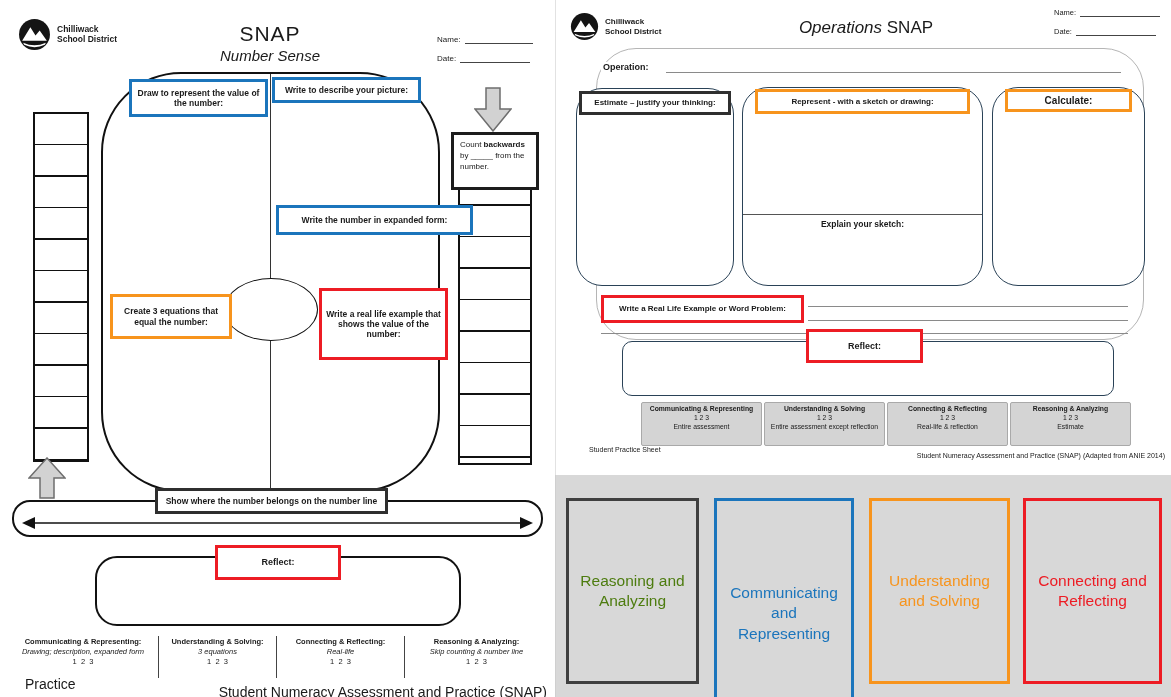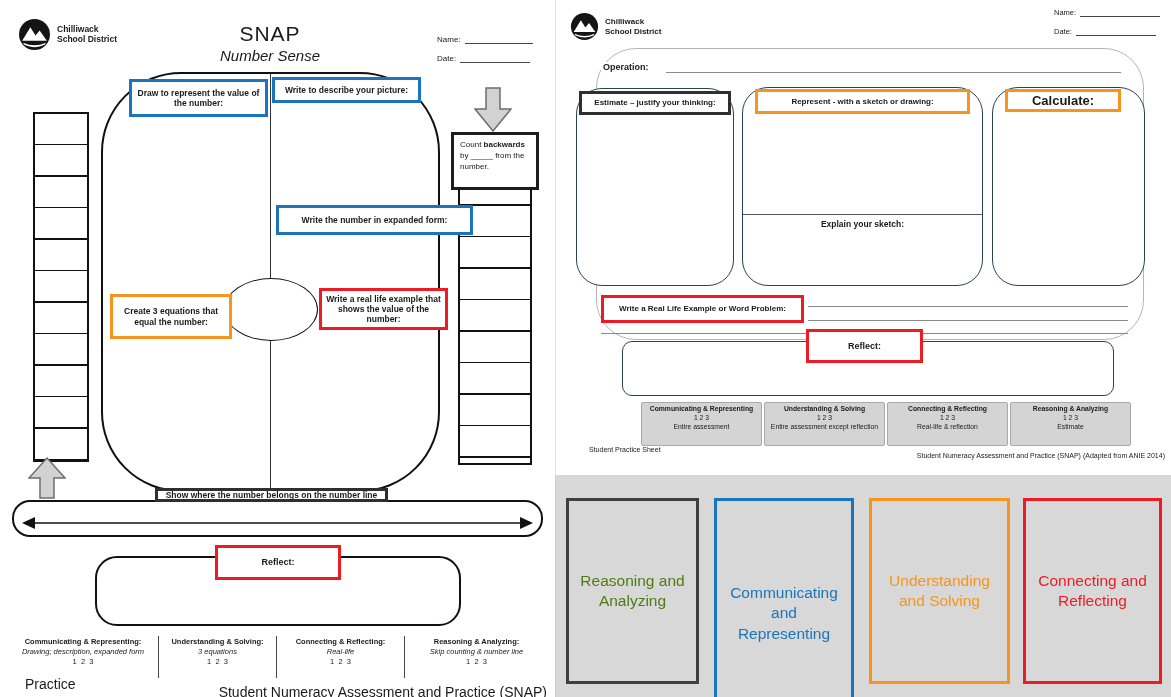--- a/index.html
+++ b/index.html
@@ -122,41 +122,41 @@
     <div class="num-col" style="left:458px; top:141px; width:74px; height:324px;"></div>
 
     <div class="main-shape"></div>
     <div class="mid-line"></div>
     <div class="ellipse"></div>
 
     <div class="callout c-blue" style="left:129px; top:79px; width:139px; height:38px; font-size:8.5px;">Draw to represent the value of the number:</div>
     <div class="callout c-blue" style="left:272px; top:77px; width:149px; height:26px; font-size:8.5px;">Write to describe your picture:</div>
     <div class="callout c-blue" style="left:276px; top:205px; width:197px; height:30px; font-size:8.5px;">Write the number in expanded form:</div>
     <div class="callout c-orange" style="left:110px; top:294px; width:122px; height:45px; font-size:8.5px;">Create 3 equations that equal the number:</div>
-    <div class="callout c-red" style="left:319px; top:288px; width:129px; height:42px; font-size:8.5px;">Write a real life example that shows the value of the number:</div>
+    <div class="callout c-red" style="left:319px; top:288px; width:129px; height:72px; font-size:8.5px;">Write a real life example that shows the value of the number:</div>
 
     <svg class="abs" style="left:474px; top:87px; z-index:2;" width="38" height="45" viewBox="0 0 38 45">
       <polygon points="12,1 26,1 26,22 37,22 19,44 1,22 12,22" fill="#d2d2d2" stroke="#6e6e6e" stroke-width="1.5"></polygon>
     </svg>
     <div class="thick-box" style="left:451px; top:132px; width:88px; height:58px;">
       <span>Count </span><b>backwards</b><span> by _____ from the number.</span>
     </div>
 
     <svg class="abs" style="left:28px; top:457px; z-index:2;" width="38" height="42" viewBox="0 0 38 42">
       <polygon points="19,1 37,21 26,21 26,41 12,41 12,21 1,21" fill="#d2d2d2" stroke="#6e6e6e" stroke-width="1.5"></polygon>
     </svg>
 
     <div class="nl-bar">
       <svg width="527" height="33" viewBox="0 0 527 33">
         <line x1="20" y1="21" x2="507" y2="21" stroke="#111" stroke-width="1.5"></line>
         <polygon points="8,21 21,15 21,27" fill="#111"></polygon>
         <polygon points="519,21 506,15 506,27" fill="#111"></polygon>
       </svg>
     </div>
-    <div class="callout c-black" style="left:155px; top:488px; width:233px; height:14px; font-size:8.5px;">Show where the number belongs on the number line</div>
+    <div class="callout c-black" style="left:155px; top:488px; width:233px; height:26px; font-size:8.5px;">Show where the number belongs on the number line</div>
 
     <div class="reflect-wrap"></div>
     <div class="callout c-red" style="left:215px; top:545px; width:126px; height:35px; font-size:9px;">Reflect:</div>
 
     <div class="rubric">
       <div class="col" style="width:150px;">
         <div class="rt">Communicating &amp; Representing:</div>
         <div class="rd">Drawing; description, expanded form</div>
         <div class="scale">1  2  3</div>
       </div>
@@ -188,20 +188,23 @@
         <circle cx="16" cy="16" r="15" fill="#141414"></circle>
         <path d="M4 22 L12 9 L17 17 L21 12 L28 22 Z" fill="#ffffff"></path>
         <path d="M5 24 Q16 29 27 24 L26 26 Q16 30.5 6 26 Z" fill="#ffffff"></path>
       </svg>
       <div class="logo-text" style="font-size:8px;">
         <div>Chilliwack</div>
         <div>School District</div>
       </div>
     </div>
 
+    <div class="op-title">
+      <i>Operations</i><span> SNAP</span>
+    </div>
 
     <div class="abs" style="left:498px; top:8px;">
       <div class="field-row" style="font-size:7.5px;">
         <span>Name:</span><span class="field-line" style="width:80px;"></span>
       </div>
       <div class="field-row" style="font-size:7.5px; margin-top:10px;">
         <span>Date:</span><span class="field-line" style="width:80px;"></span>
       </div>
     </div>
 
@@ -212,21 +215,21 @@
 
     <div class="op-box" style="left:20px; top:88px; width:158px; height:198px;"></div>
     <div class="callout c-black" style="left:23px; top:91px; width:152px; height:24px; font-size:8px;">Estimate – justify your thinking:</div>
 
     <div class="op-box" style="left:186px; top:87px; width:241px; height:199px;"></div>
     <div class="callout c-orange" style="left:199px; top:89px; width:215px; height:25px; font-size:8px;">Represent - with a sketch or drawing:</div>
     <div class="op-line" style="left:187px; top:214px; width:239px; border-color:#555; z-index:2;"></div>
     <div class="abs" style="left:186px; top:219px; width:241px; text-align:center; font-size:8.5px; font-weight:bold; z-index:2;">Explain your sketch:</div>
 
     <div class="op-box" style="left:436px; top:87px; width:153px; height:199px;"></div>
-    <div class="callout c-orange" style="left:449px; top:89px; width:116px; height:23px; font-size:13px;">Calculate:</div>
+    <div class="callout c-orange" style="left:449px; top:89px; width:127px; height:23px; font-size:10px;">Calculate:</div>
 
     <div class="callout c-red" style="left:45px; top:295px; width:203px; height:28px; font-size:8px;">Write a Real Life Example or Word Problem:</div>
     <div class="op-line" style="left:252px; top:306px; width:320px;"></div>
     <div class="op-line" style="left:252px; top:320px; width:320px;"></div>
     <div class="op-line" style="left:45px; top:333px; width:527px;"></div>
 
     <div class="op-reflect-wrap"></div>
     <div class="callout c-red" style="left:250px; top:329px; width:117px; height:34px; font-size:9px;">Reflect:</div>
 
     <div class="op-table">

